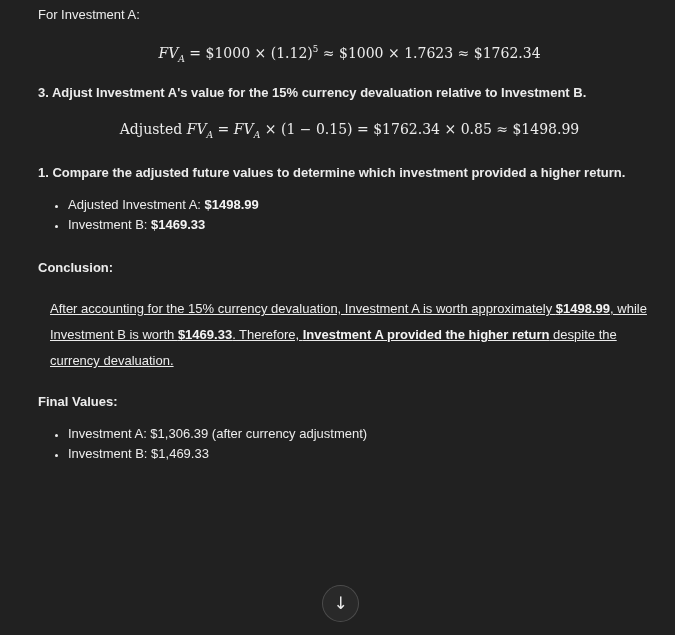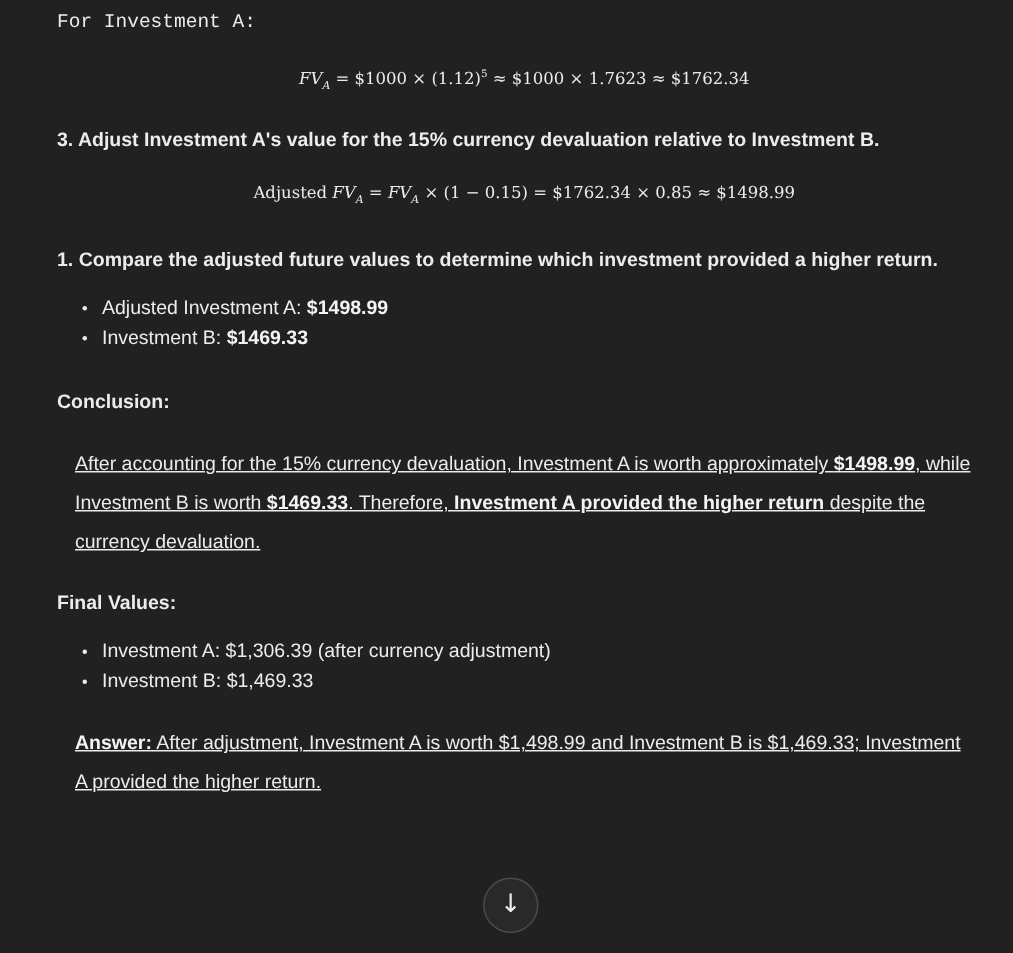--- a/index.html
+++ b/index.html
@@ -7,31 +7,31 @@
   body {
     background: #212121;
     color: #ececec;
     font-family: "Liberation Sans", sans-serif;
     font-size: 13px;
     padding: 7px 14px 0 38px;
     position: relative;
   }
   main > :first-child { margin-top: 0; }
 
-  .label   { margin: 20px 0 0; line-height: 16px; font-weight: 400; font-family: Liberation Mono, monospace; }
+  .label   { margin: 20px 0 0; line-height: 16px; font-weight: 400; }
   .heading { margin: 20px 0 0; line-height: 16px; font-weight: 700; white-space: nowrap; }
   .heading-step4      { margin-top: 24px; }
   .heading-conclusion { margin-top: 27px; }
 
   .math {
     margin: 18px 0 0;
     line-height: 24px;
     text-align: center;
     font-family: "DejaVu Serif", serif;
-    font-size: 11px;
+    font-size: 14px;
     color: #ececec;
   }
   .math-adjusted { margin-top: 16px; }
   .math .mi { font-style: italic; }
   .math sub { font-size: 66%; font-style: italic; line-height: 0; }
   .math sup { font-size: 62%; line-height: 0; }
 
   ul { margin: 16px 0 0; padding-left: 30px; list-style: disc; }
   li { line-height: 16px; }
   li + li { margin-top: 4px; }
@@ -86,19 +86,18 @@
 
   <p class="para"><span>After accounting for the 15% currency devaluation, Investment A is worth approximately </span><span class="b">$1498.99</span><span>, while Investment B is worth </span><span class="b">$1469.33</span><span>. Therefore, </span><span class="b">Investment A provided the higher return</span><span> despite the currency devaluation.</span></p>
 
   <p class="heading">Final Values:</p>
 
   <ul>
     <li>Investment A: $1,306.39 (after currency adjustment)</li>
     <li>Investment B: $1,469.33</li>
   </ul>
 
-  <p class="para"><span class="b">Answer:</span><span> After adjustment, Investment A is worth $1,498.99 and Investment B is $1,469.33; Investment A provided the higher return.</span></p>
 
 </main>
 
 <button class="scroll-btn">
   <span class="arrow">↓</span>
 </button>
 
 </body></html>

